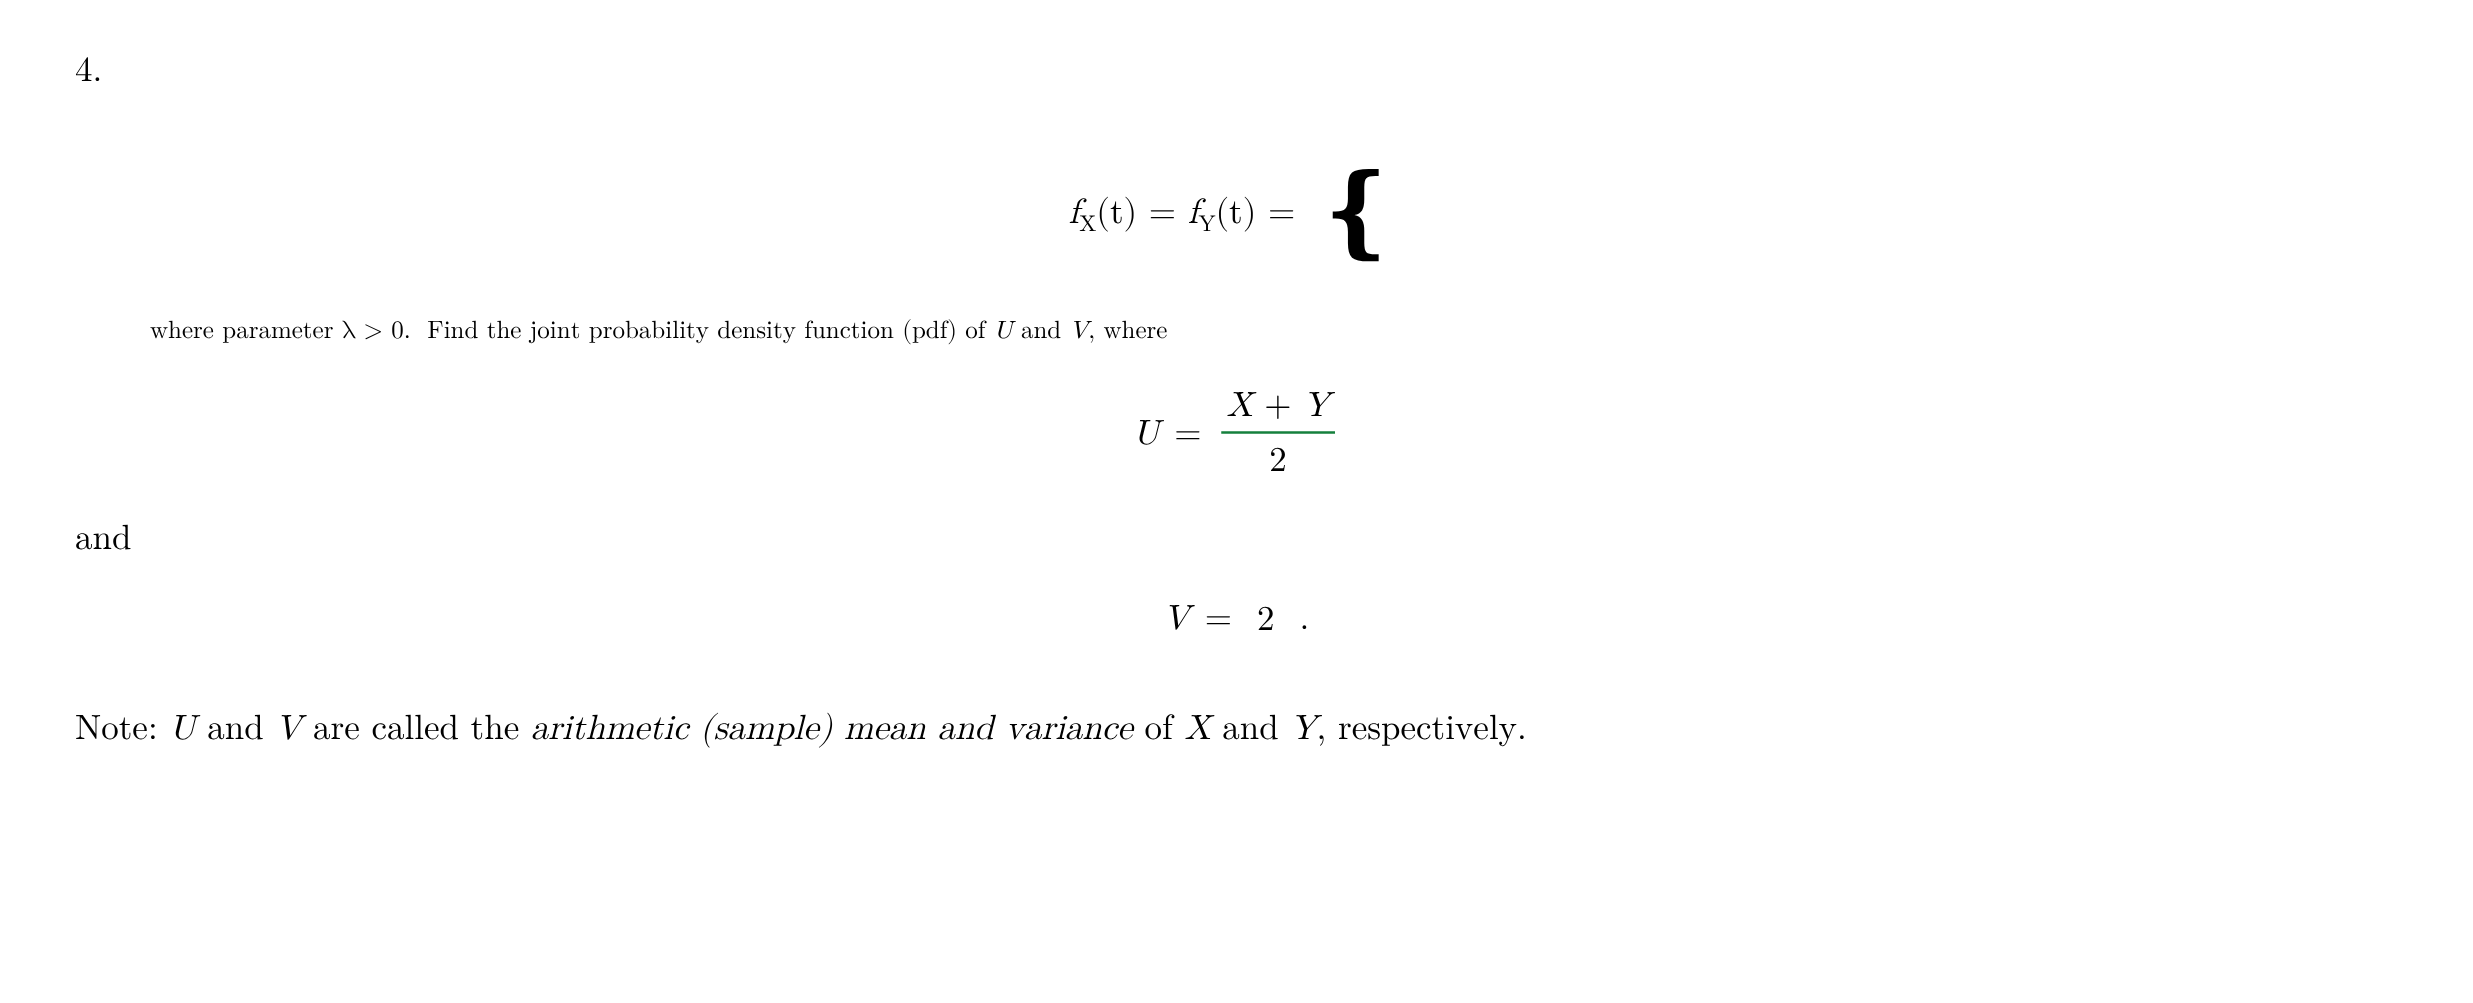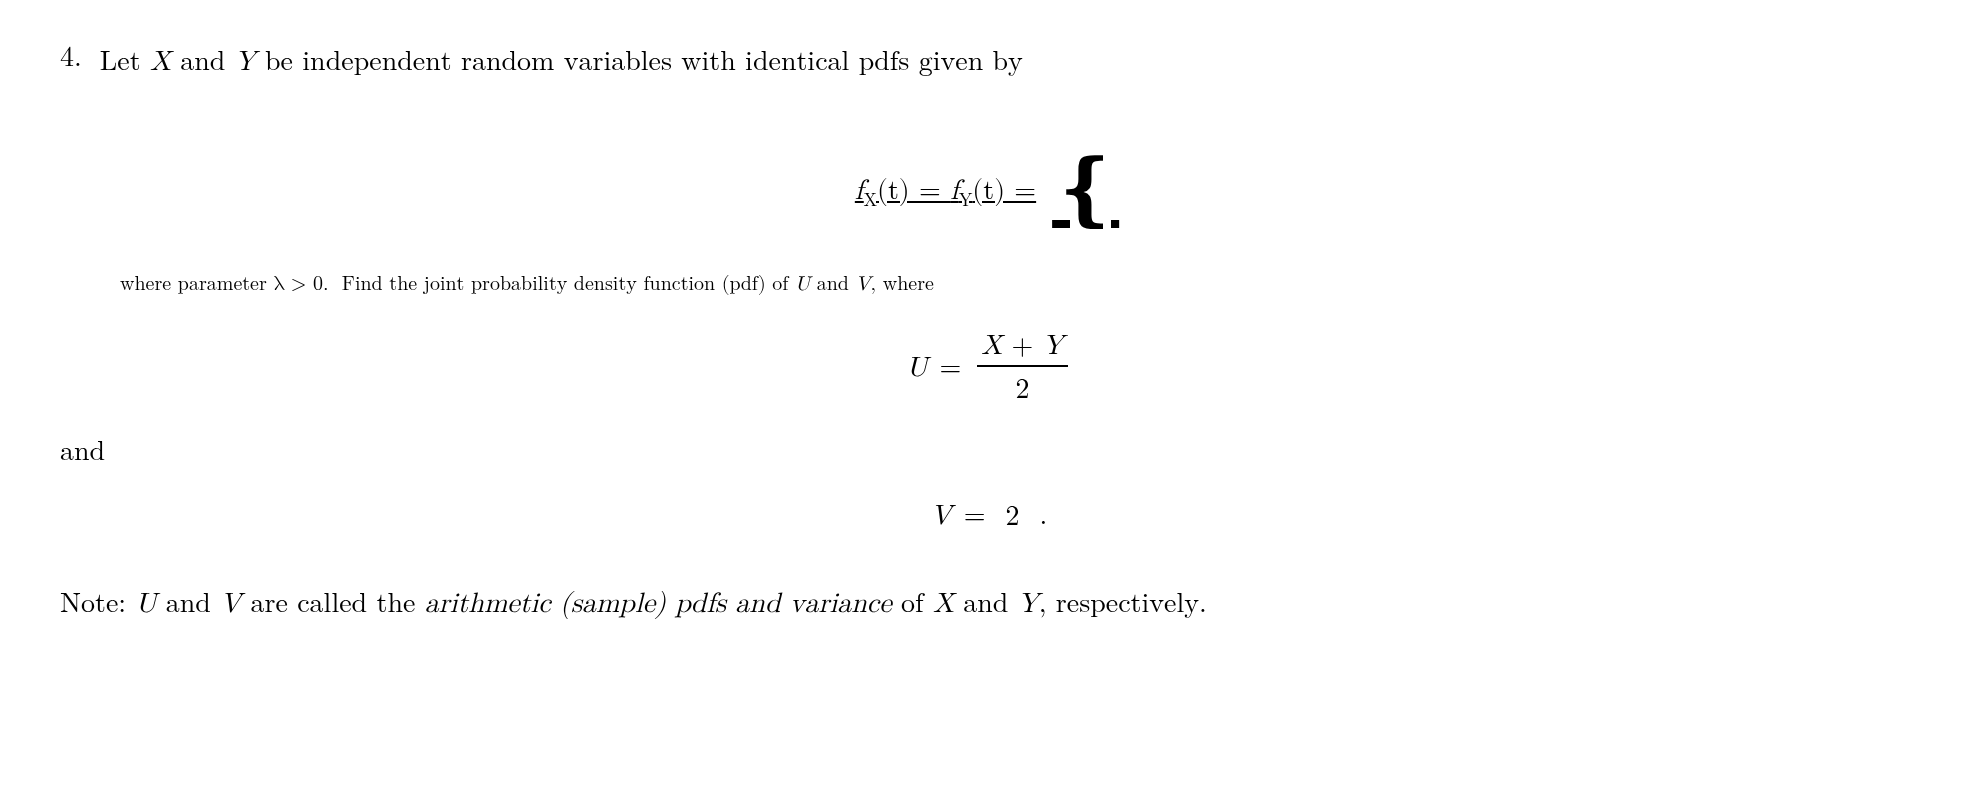--- a/index.html
+++ b/index.html
@@ -47,22 +47,21 @@
     }
 
     .math-italic {
       font-style: italic;
     }
 
     .math-display {
       display: flex;
       justify-content: center;
       align-items: center;
-      margin: 42px 0 36px 0;
-      text-decoration: underline;
+      margin: 30px 0 36px 0;
     }
 
     .equation-row {
       display: flex;
       align-items: center;
       gap: 16px;
       font-size: 28px;
     }
 
     .piecewise {
@@ -114,21 +113,21 @@
     .fraction {
       display: inline-flex;
       flex-direction: column;
       align-items: center;
       vertical-align: middle;
       gap: 2px;
       margin: 0 4px;
     }
 
     .fraction .numerator {
-      border-bottom: 2px solid #000000;
+      border-bottom: 2px solid #15803d;
       padding: 0 4px 3px 4px;
       text-align: center;
       font-size: 28px;
     }
 
     .fraction .denominator {
       padding: 3px 4px 0 4px;
       text-align: center;
       font-size: 28px;
     }
@@ -177,26 +176,20 @@
     }
   </style>
 </head>
 <body>
 
 <div class="page-content">
   <div class="problem-item">
 
     <div class="problem-header">
       <span class="problem-number">4.</span>
-      <span class="problem-text">
-        Let <span class="math-italic">X</span>
-        <span> and </span>
-        <span class="math-italic">Y</span>
-        <span> be independent random variables with identical pdfs given by</span>
-      </span>
     </div>
 
     <div class="math-display">
       <div class="equation-row">
 
         <span>
           <span class="math-italic">f</span><sub>X</sub><span>(t) = </span><span class="math-italic">f</span><sub>Y</sub><span>(t) =</span>
         </span>
 
         <div class="piecewise">
@@ -231,20 +224,20 @@
         </div>
         <span>.</span>
       </div>
     </div>
 
     <div class="note-text">
       <span class="note-label">Note</span>:
       <span class="math-italic">U</span>
       and
       <span class="math-italic">V</span>
-      are called the <em>arithmetic (sample) pdfs and variance</em> of
+      are called the <em>arithmetic (sample) mean and variance</em> of
       <span class="math-italic">X</span>
       and
       <span class="math-italic">Y</span>, respectively.
     </div>
 
   </div>
 </div>
 
 </body></html>

